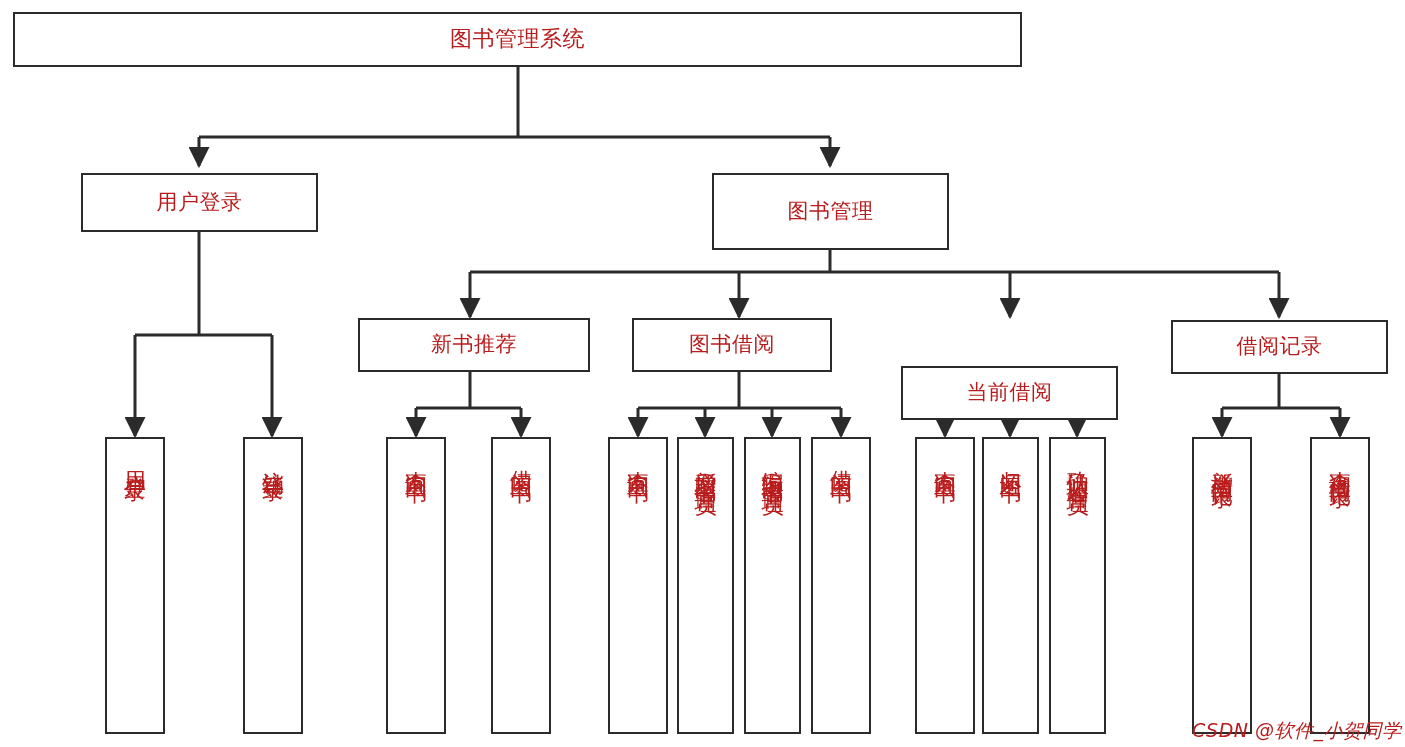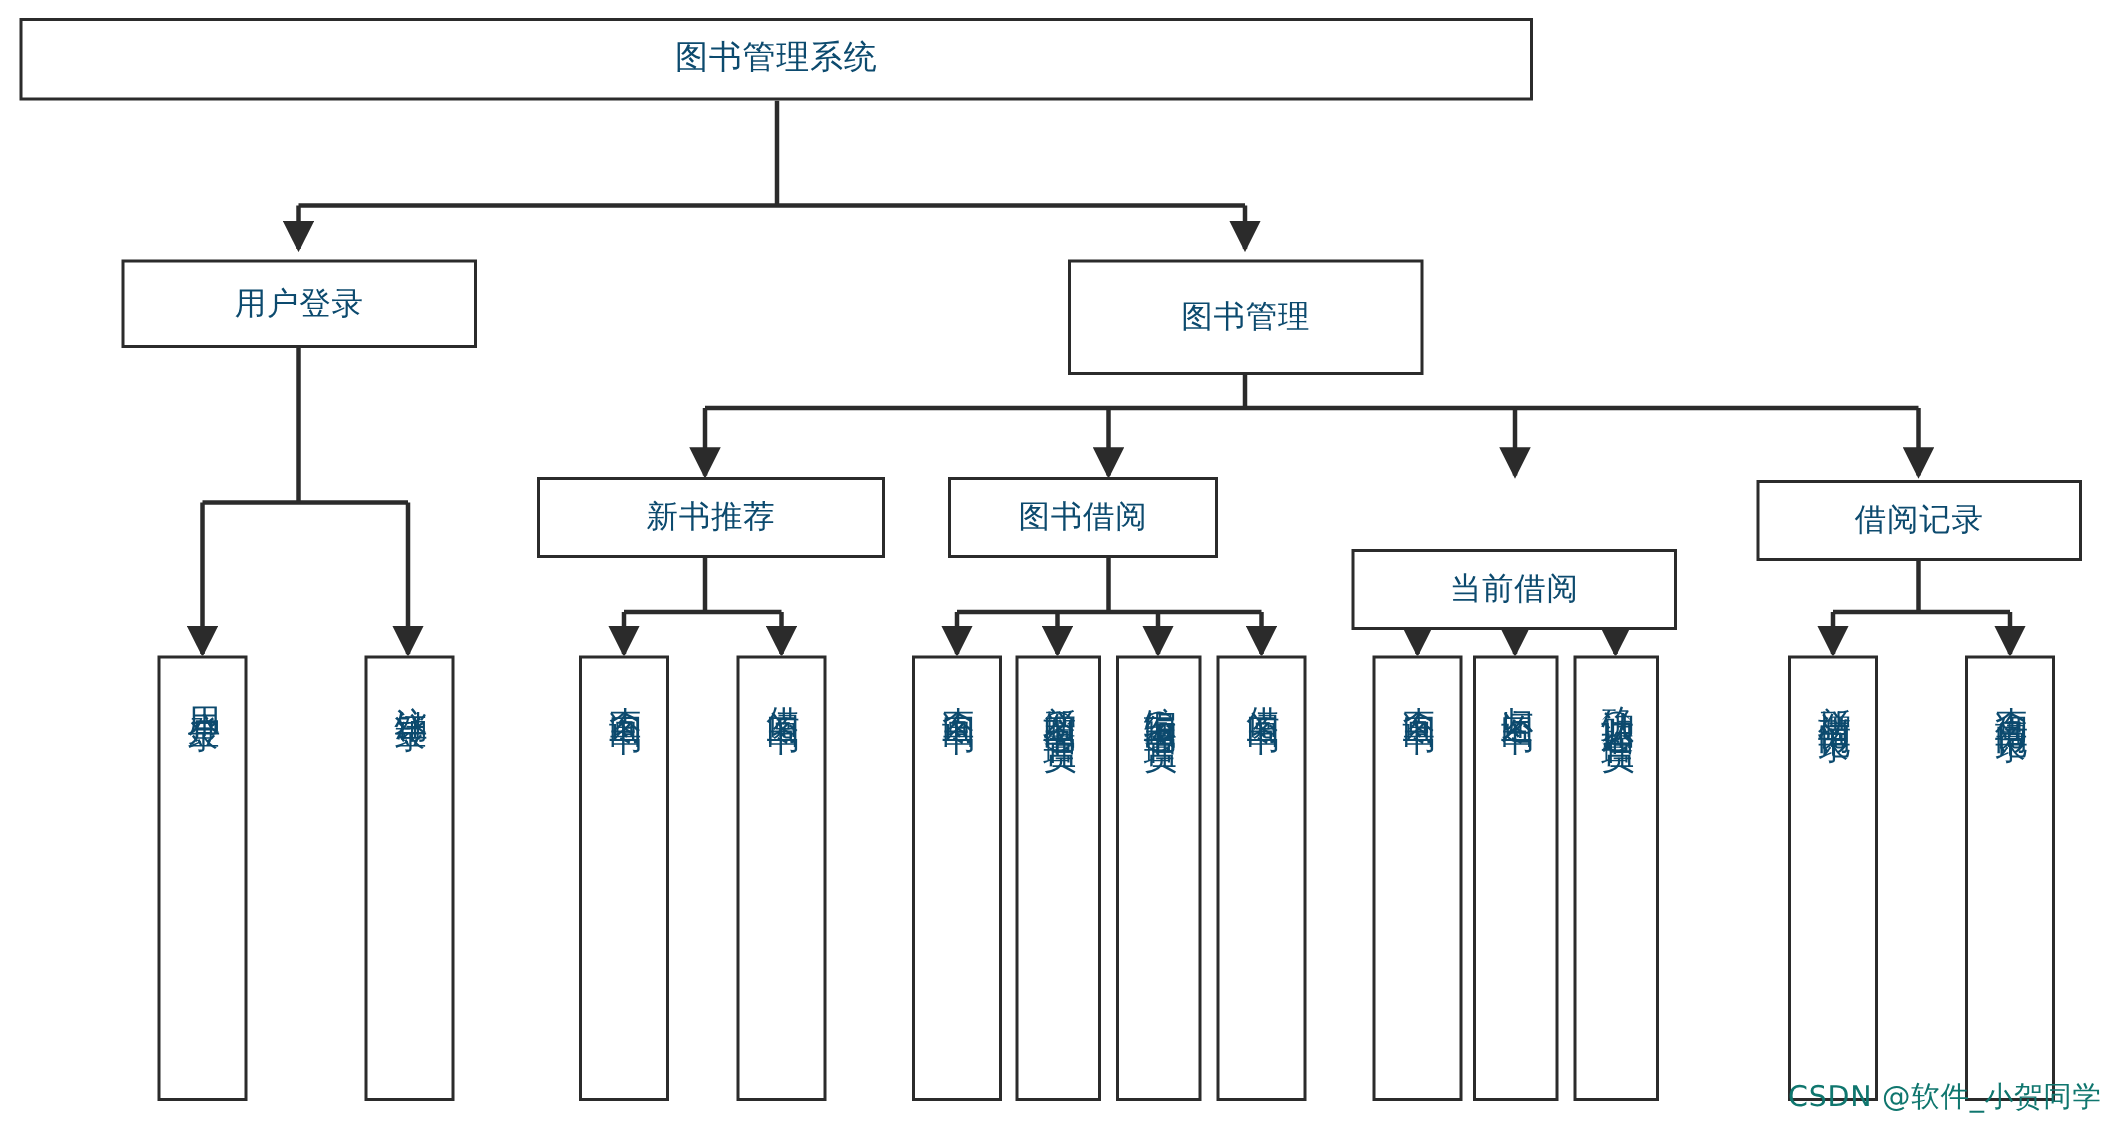--- a/index.html
+++ b/index.html
@@ -27,21 +27,21 @@
   }
   .node {
     position: absolute;
     box-sizing: border-box;
     border: 2.5px solid #2b2b2b;
     background: #ffffff;
     display: flex;
     align-items: center;
     justify-content: center;
     text-align: center;
-    color: #0c4a6e;
+    color: #b91c1c;
   }
   .node-label {
     display: block;
     line-height: 1.22;
     white-space: pre;
   }
   .node.horizontal .node-label {
     font-size: 21px;
     letter-spacing: 0.5px;
   }
@@ -57,24 +57,25 @@
   .node.vertical .node-label {
     writing-mode: vertical-rl;
     text-orientation: upright;
     font-size: 22px;
     letter-spacing: 3.5px;
     line-height: 1;
   }
   .watermark {
     position: absolute;
     font-size: 19px;
-    color: #0f766e;
+    color: #b91c1c;
     letter-spacing: 0.5px;
     white-space: nowrap;
     user-select: none;
+    font-style: italic;
   }
 </style>
 </head>
 <body>
 
 <div id="canvas">
 
   <svg class="edges" viewBox="0 0 1405 747" xmlns="http://www.w3.org/2000/svg">
     <defs>
       <marker id="arrow" viewBox="0 0 10 10" refX="9" refY="5" markerWidth="7" markerHeight="7" orient="auto-start-reverse">
@@ -134,21 +135,21 @@
   </div>
 
   <div class="node horizontal" style="left:712px; top:173px; width:237px; height:77px;">
     <span class="node-label">图书管理</span>
   </div>
 
   <div class="node horizontal" style="left:358px; top:318px; width:232px; height:54px;">
     <span class="node-label">新书推荐</span>
   </div>
 
-  <div class="node horizontal" style="left:632px; top:318px; width:180px; height:54px;">
+  <div class="node horizontal" style="left:632px; top:318px; width:200px; height:54px;">
     <span class="node-label">图书借阅</span>
   </div>
 
   <div class="node horizontal" style="left:901px; top:318px; width:217px; height:54px;margin-top:48px;">
     <span class="node-label">当前借阅</span>
   </div>
 
   <div class="node horizontal" style="left:1171px; top:320px; width:217px; height:54px;">
     <span class="node-label">借阅记录</span>
   </div>

